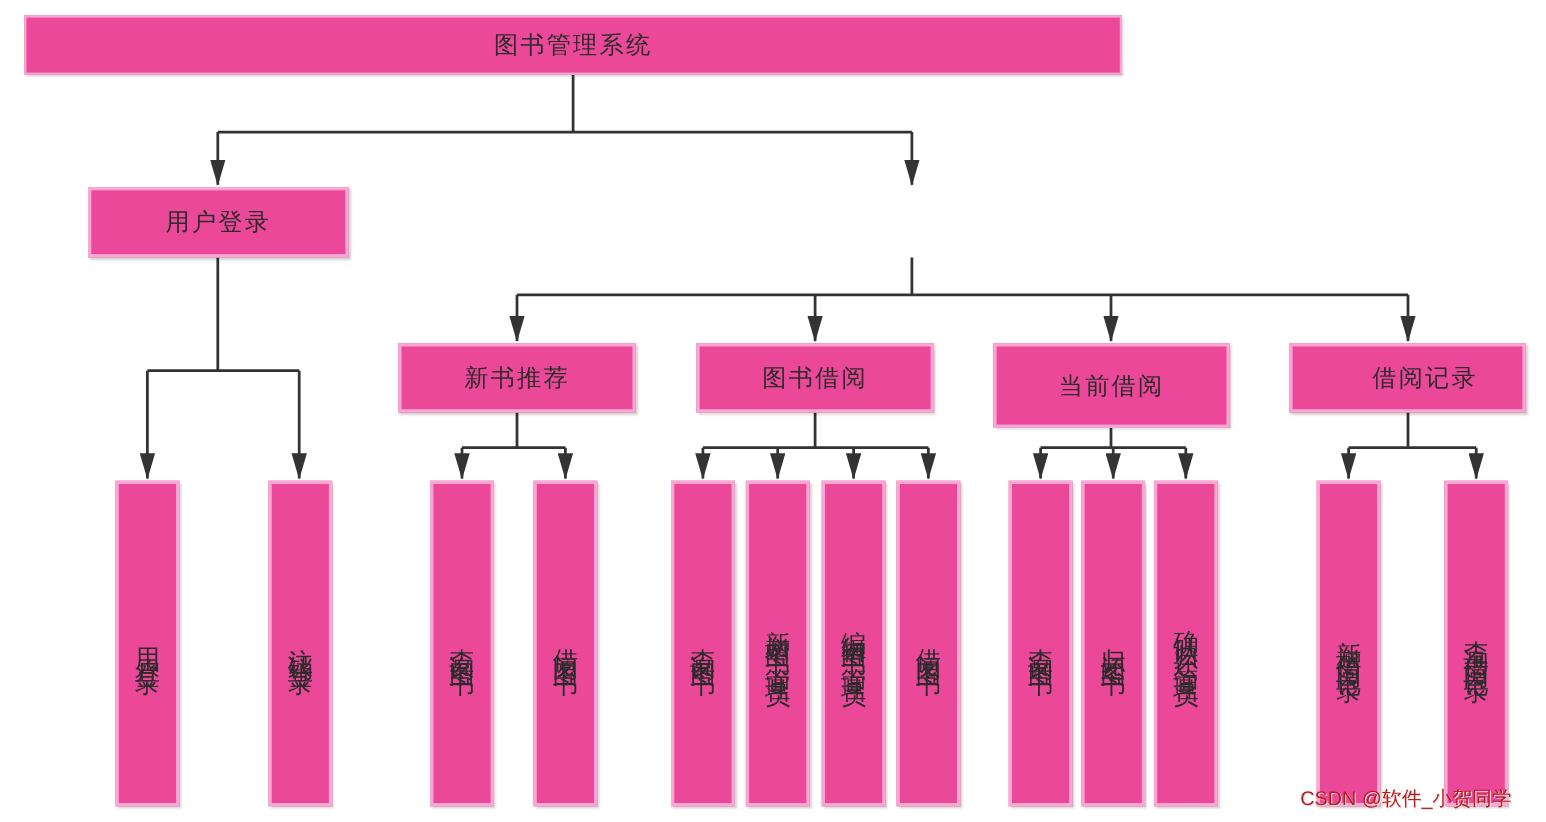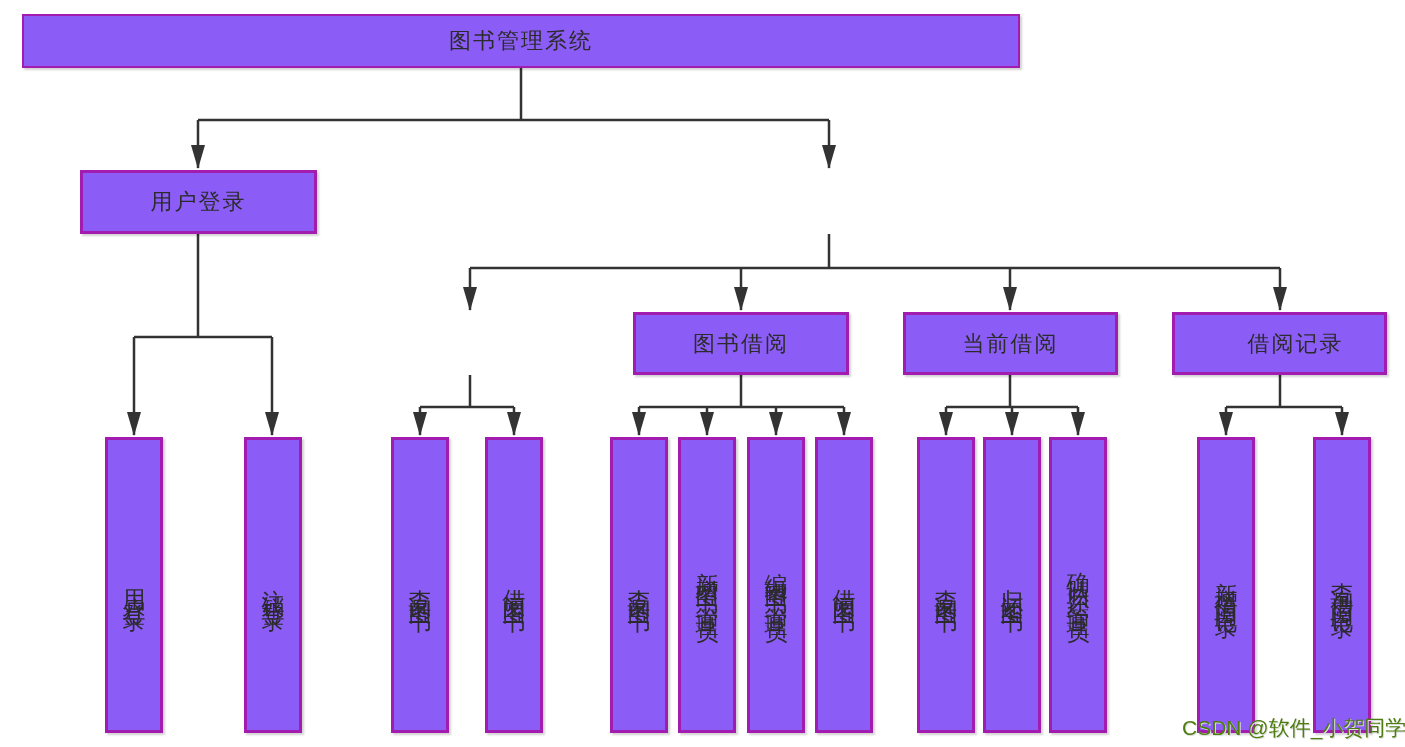--- a/index.html
+++ b/index.html
@@ -6,22 +6,22 @@
   #canvas {
     position:relative;
     width:1405px; height:747px;
     background:#ffffff;
     font-family:"Liberation Sans","DejaVu Sans",sans-serif;
     overflow:hidden;
   }
   #connectors { position:absolute; left:0; top:0; width:1405px; height:747px; }
   .box {
     position:absolute;
-    background:#8b5cf6;
-    border:3px solid #a21caf;
+    background:#ec4899;
+    border:3px solid #f9a8d4;
     box-sizing:border-box;
     display:flex;
     align-items:center;
     justify-content:center;
     box-shadow:2px 2px 2px rgba(0,0,0,0.18);
   }
   .box.root { border-width:2px; }
   .h-label {
     font-size:22px;
     letter-spacing:2px;
@@ -32,22 +32,22 @@
     writing-mode:vertical-lr;
     text-orientation:mixed;
     font-size:23px;
     letter-spacing:7px;
     color:#2b2b2b;
     line-height:1;
   }
   .watermark {
     position:absolute;
     left:1182px; top:714px;
-    font-size:21px;
-    color:#4d7c0f;
+    font-size:18px;
+    color:#b91c1c;
     text-shadow:1px 1px 0 #dcdcdc;
     white-space:nowrap;
   }
 </style>
 </head>
 <body>
 
 <div id="canvas">
 
   <svg id="connectors" viewBox="0 0 1405 747" xmlns="http://www.w3.org/2000/svg">
@@ -89,24 +89,27 @@
   </svg>
 
   <div class="box root" style="left:22px; top:14px; width:998px; height:54px;">
     <span class="h-label">图书管理系统</span>
   </div>
 
   <div class="box" style="left:80px; top:170px; width:237px; height:64px;">
     <span class="h-label">用户登录</span>
   </div>
 
+  <div class="box" style="left:362px; top:312px; width:216px; height:63px;">
+    <span class="h-label">新书推荐</span>
+  </div>
   <div class="box" style="left:633px; top:312px; width:216px; height:63px;">
     <span class="h-label">图书借阅</span>
   </div>
-  <div class="box" style="left:903px; top:312px; width:215px; height:63px;">
+  <div class="box" style="left:903px; top:312px; width:215px; height:77px;">
     <span class="h-label">当前借阅</span>
   </div>
   <div class="box" style="left:1172px; top:312px; width:215px; height:63px;padding-left:32px;">
     <span class="h-label">借阅记录</span>
   </div>
 
   <div class="box" style="left:105px; top:437px; width:58px; height:296px;">
     <span class="v-label">用户登录</span>
   </div>
   <div class="box" style="left:244px; top:437px; width:58px; height:296px;">

